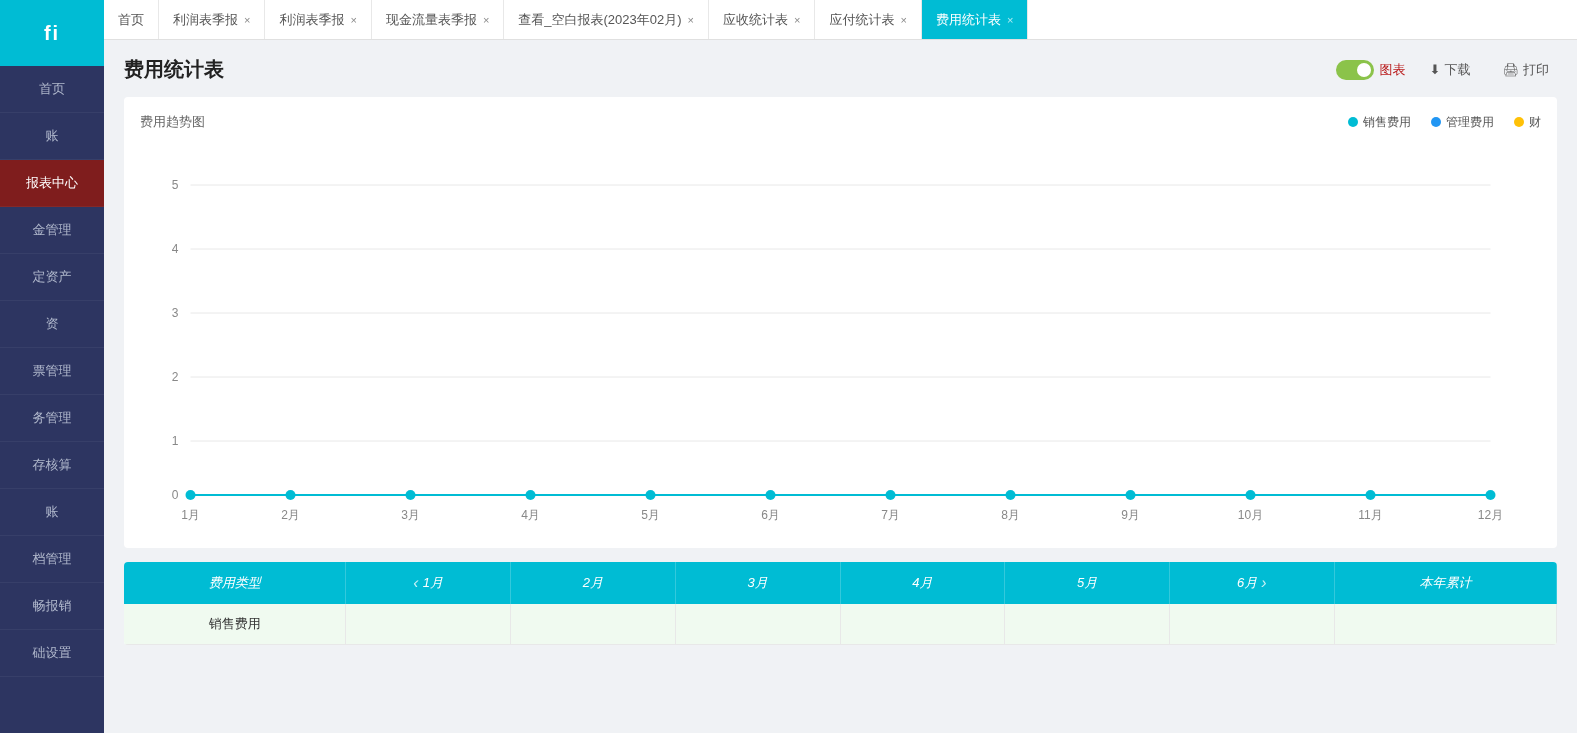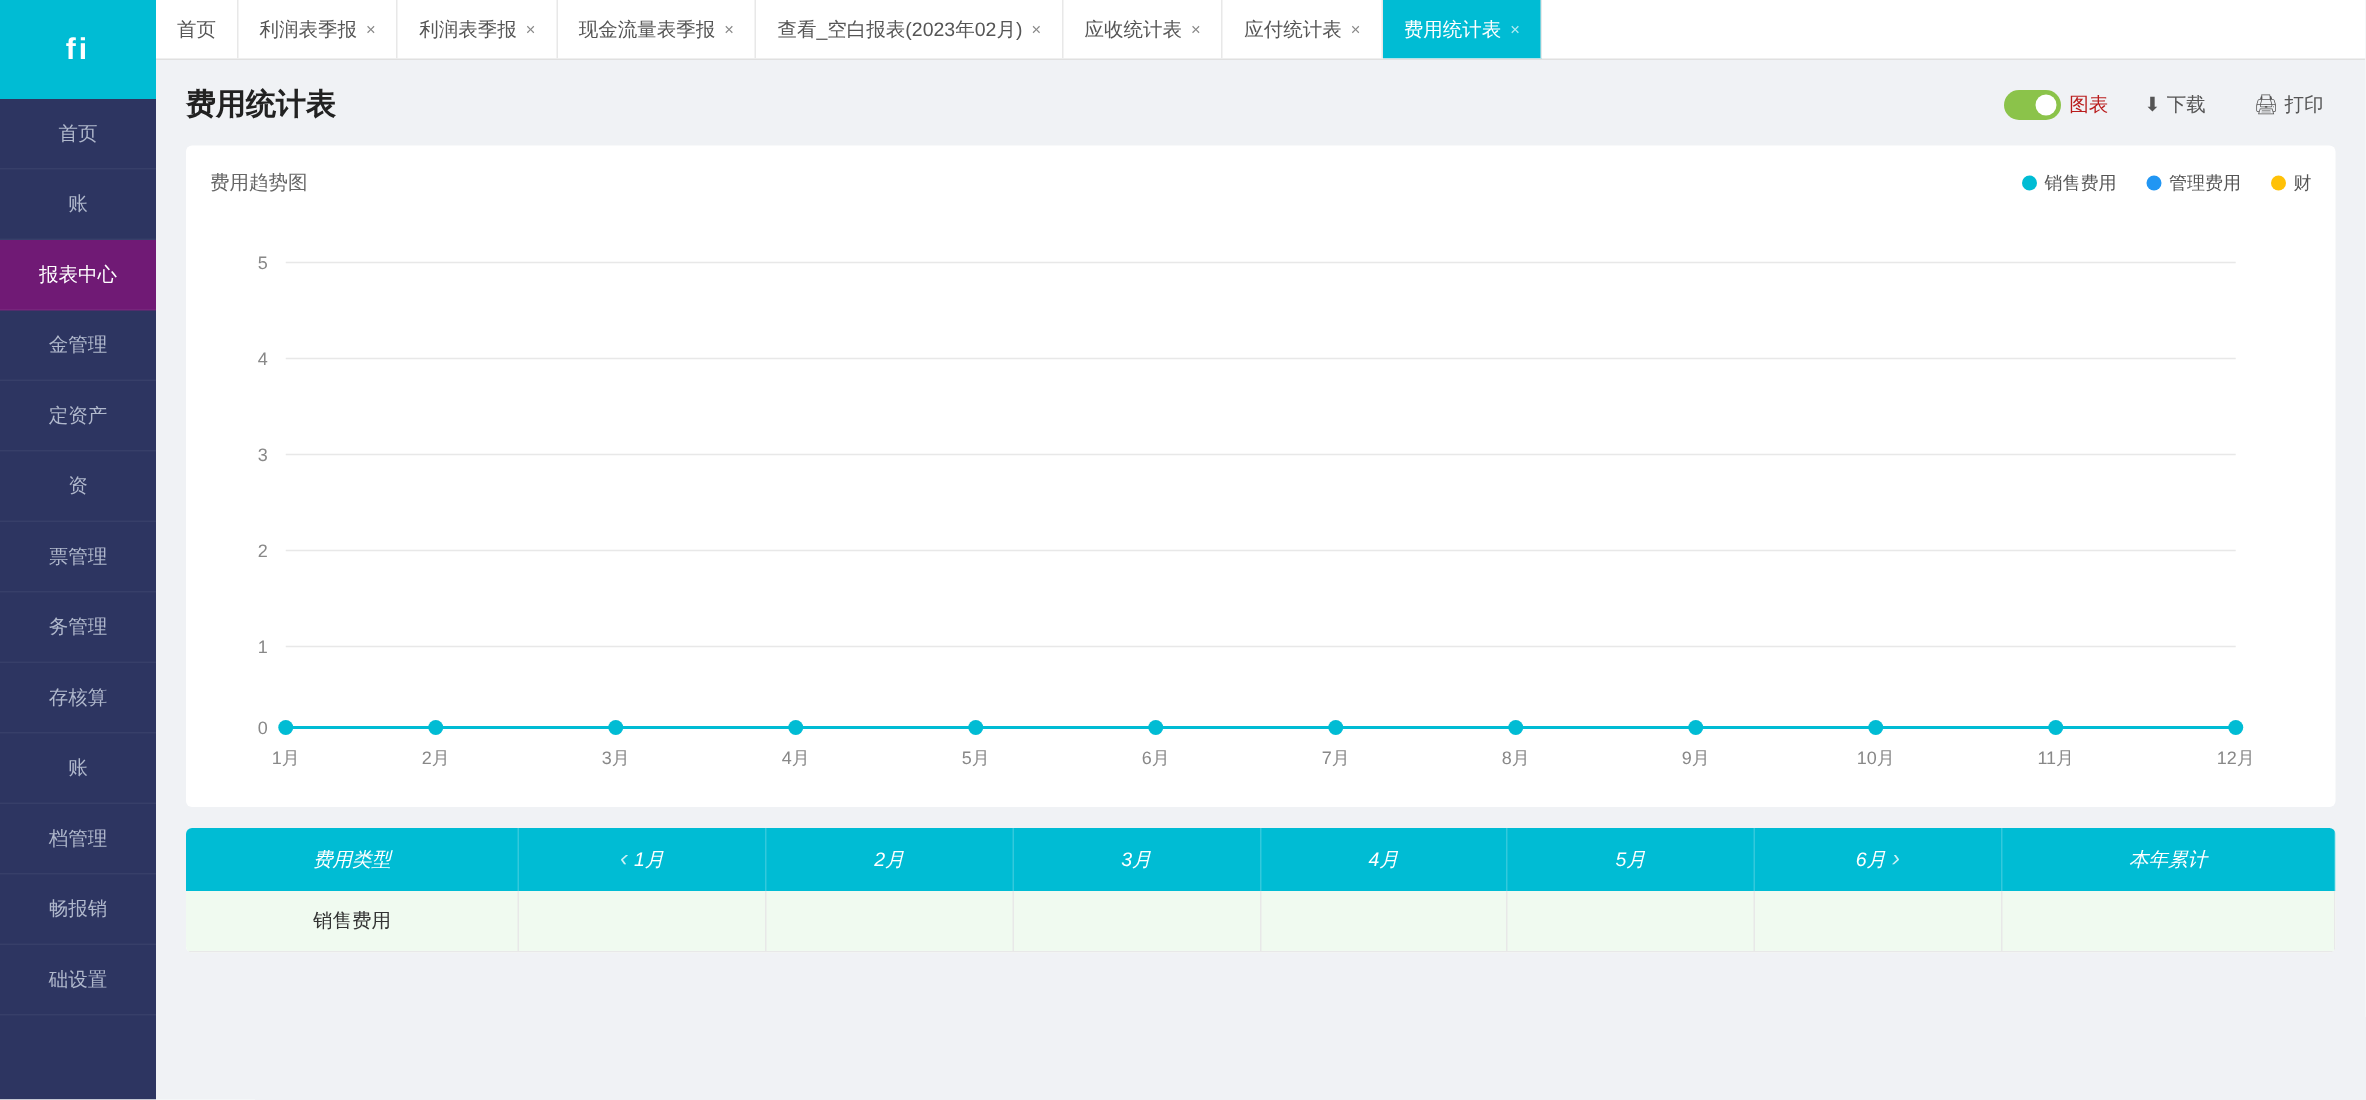--- a/index.html
+++ b/index.html
@@ -28,21 +28,21 @@
       letter-spacing: 2px;
     }
     .sidebar-item {
       padding: 14px 10px;
       text-align: center;
       font-size: 13px;
       color: #b0b8cc;
       cursor: pointer;
       border-bottom: 1px solid rgba(255,255,255,0.05);
     }
-    .sidebar-item.active { background: #701a75; color: white; }
+    .sidebar-item.active { background: #7f1d1d; color: white; }
 
     
     .main {
       flex: 1;
       display: flex;
       flex-direction: column;
       overflow: hidden;
       background: #f0f2f5;
     }
 
@@ -137,21 +137,21 @@
     .chart-section {
       background: white;
       border-radius: 4px;
       padding: 16px;
       margin-bottom: 14px;
     }
     .chart-header {
       display: flex;
       justify-content: space-between;
       align-items: center;
-      margin-bottom: 18px;
+      margin-bottom: 28px;
     }
     .chart-title {
       font-size: 13px;
       color: #666;
     }
     .chart-legend {
       display: flex;
       align-items: center;
       gap: 20px;
       font-size: 12px;

